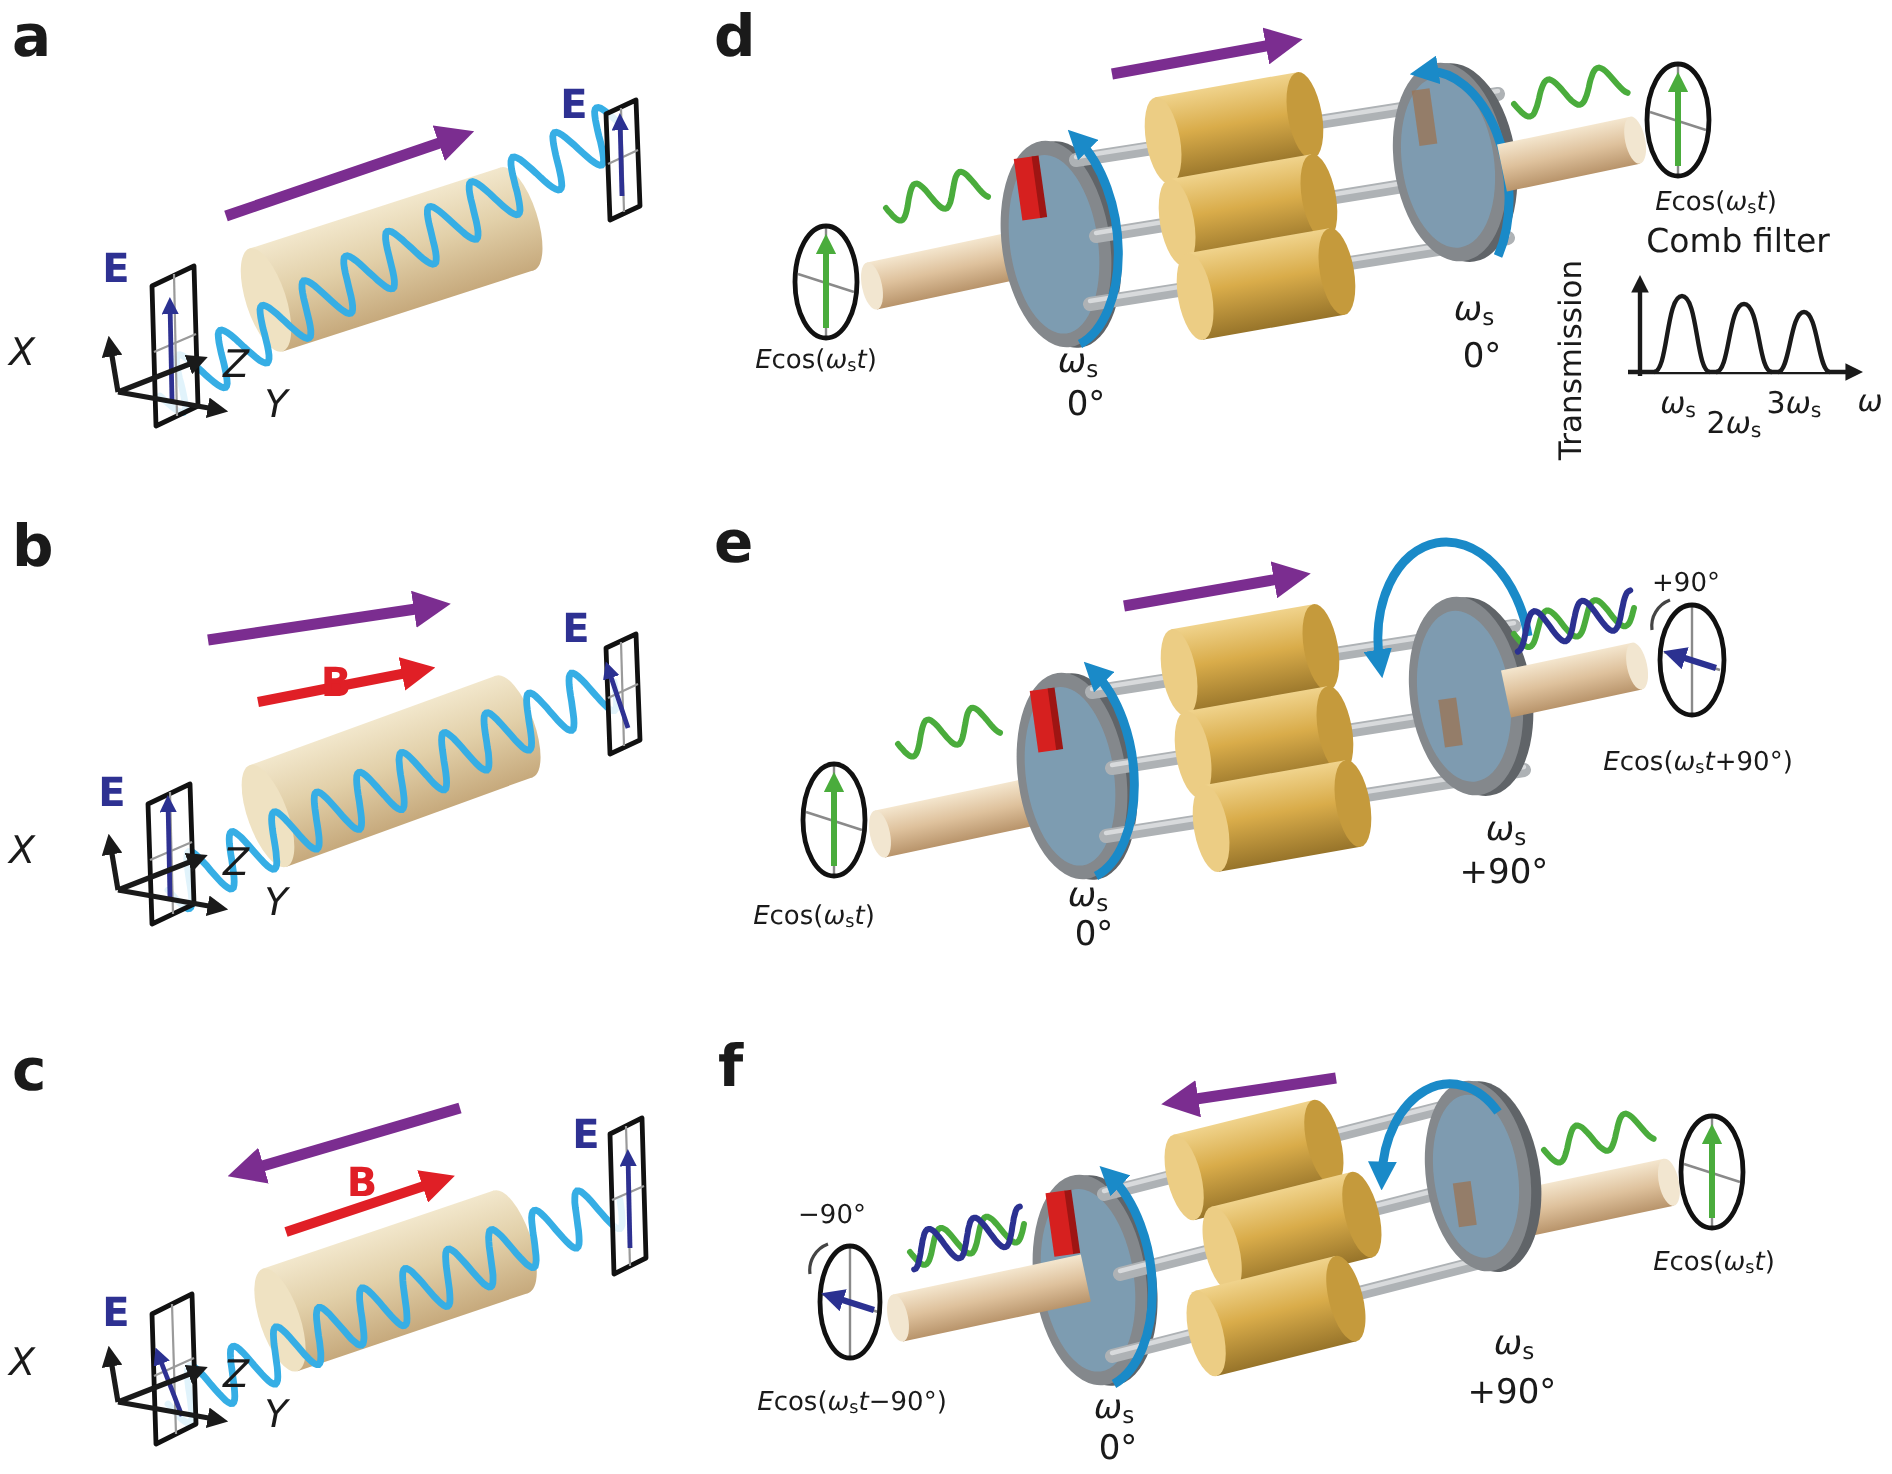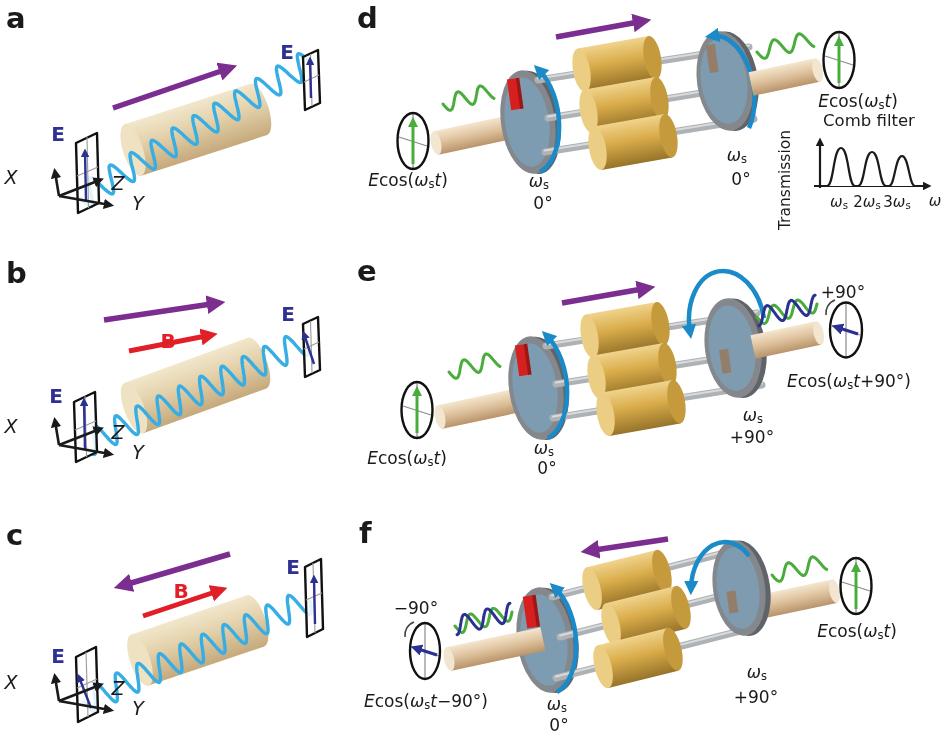--- a/index.html
+++ b/index.html
@@ -4,21 +4,21 @@
 <style>
   html,body{margin:0;padding:0;background:#fff;}
   .canvas{position:relative;width:946px;height:737px;background:#ffffff;overflow:hidden;
           font-family:"DejaVu Sans","Liberation Sans",sans-serif;color:#1a1a1a;}
   svg.art{position:absolute;left:0;top:0;width:946px;height:737px;}
   .lbl{position:absolute;transform:translate(-50%,-50%);white-space:nowrap;line-height:1;}
   .plt{position:absolute;font-weight:bold;font-size:29px;line-height:1;}
   .efield{color:#2E3192;font-weight:bold;font-size:20px;}
   .bfield{color:#E01F26;font-weight:bold;font-size:20px;}
   .axis{font-style:italic;font-size:19px;}
-  .eq{font-size:17px;}
+  .eq{font-size:13px;}
   .sm{font-size:17px;}
   .combt{font-size:16.5px;}
   .trans{font-size:15.5px;transform:translate(-50%,-50%) rotate(-90deg);}
   .tick{font-size:15px;}
   .it{font-style:italic;}
   .sub{font-size:0.68em;vertical-align:-0.18em;}
 </style>
 </head>
 <body>
 
@@ -379,21 +379,21 @@
 
 <div class="lbl eq" style="left:408px;top:181px"><span class="it">E</span><span>cos(</span><span class="it">ω</span><span class="sub">s</span><span class="it">t</span><span>)</span></div>
 <div class="lbl sm" style="left:539px;top:182px"><span class="it">ω</span><span class="sub">s</span></div>
 <div class="lbl sm" style="left:543px;top:203px">0°</div>
 <div class="lbl sm" style="left:737px;top:156px"><span class="it">ω</span><span class="sub">s</span></div>
 <div class="lbl sm" style="left:741px;top:179px">0°</div>
 <div class="lbl eq" style="left:858px;top:102px"><span class="it">E</span><span>cos(</span><span class="it">ω</span><span class="sub">s</span><span class="it">t</span><span>)</span></div>
 <div class="lbl combt" style="left:869px;top:121px">Comb filter</div>
 <div class="lbl trans" style="left:786px;top:180px">Transmission</div>
 <div class="lbl tick" style="left:839px;top:203px"><span class="it">ω</span><span class="sub">s</span></div>
-<div class="lbl tick" style="left:867px;top:203px"><span>2</span><span class="it">ω</span><span class="sub">s</span></div>
+<div class="lbl tick" style="left:867px;top:213px"><span>2</span><span class="it">ω</span><span class="sub">s</span></div>
 <div class="lbl tick" style="left:897px;top:203px"><span>3</span><span class="it">ω</span><span class="sub">s</span></div>
 <div class="lbl tick it" style="left:935px;top:201px">ω</div>
 
 <div class="lbl eq" style="left:407px;top:459px"><span class="it">E</span><span>cos(</span><span class="it">ω</span><span class="sub">s</span><span class="it">t</span><span>)</span></div>
 <div class="lbl sm" style="left:544px;top:449px"><span class="it">ω</span><span class="sub">s</span></div>
 <div class="lbl sm" style="left:547px;top:468px">0°</div>
 <div class="lbl sm" style="left:753px;top:416px"><span class="it">ω</span><span class="sub">s</span></div>
 <div class="lbl sm" style="left:752px;top:437px">+90°</div>
 <div class="lbl eq" style="left:843px;top:292px">+90°</div>
 <div class="lbl eq" style="left:849px;top:382px"><span class="it">E</span><span>cos(</span><span class="it">ω</span><span class="sub">s</span><span class="it">t</span><span>+90°</span><span>)</span></div>

